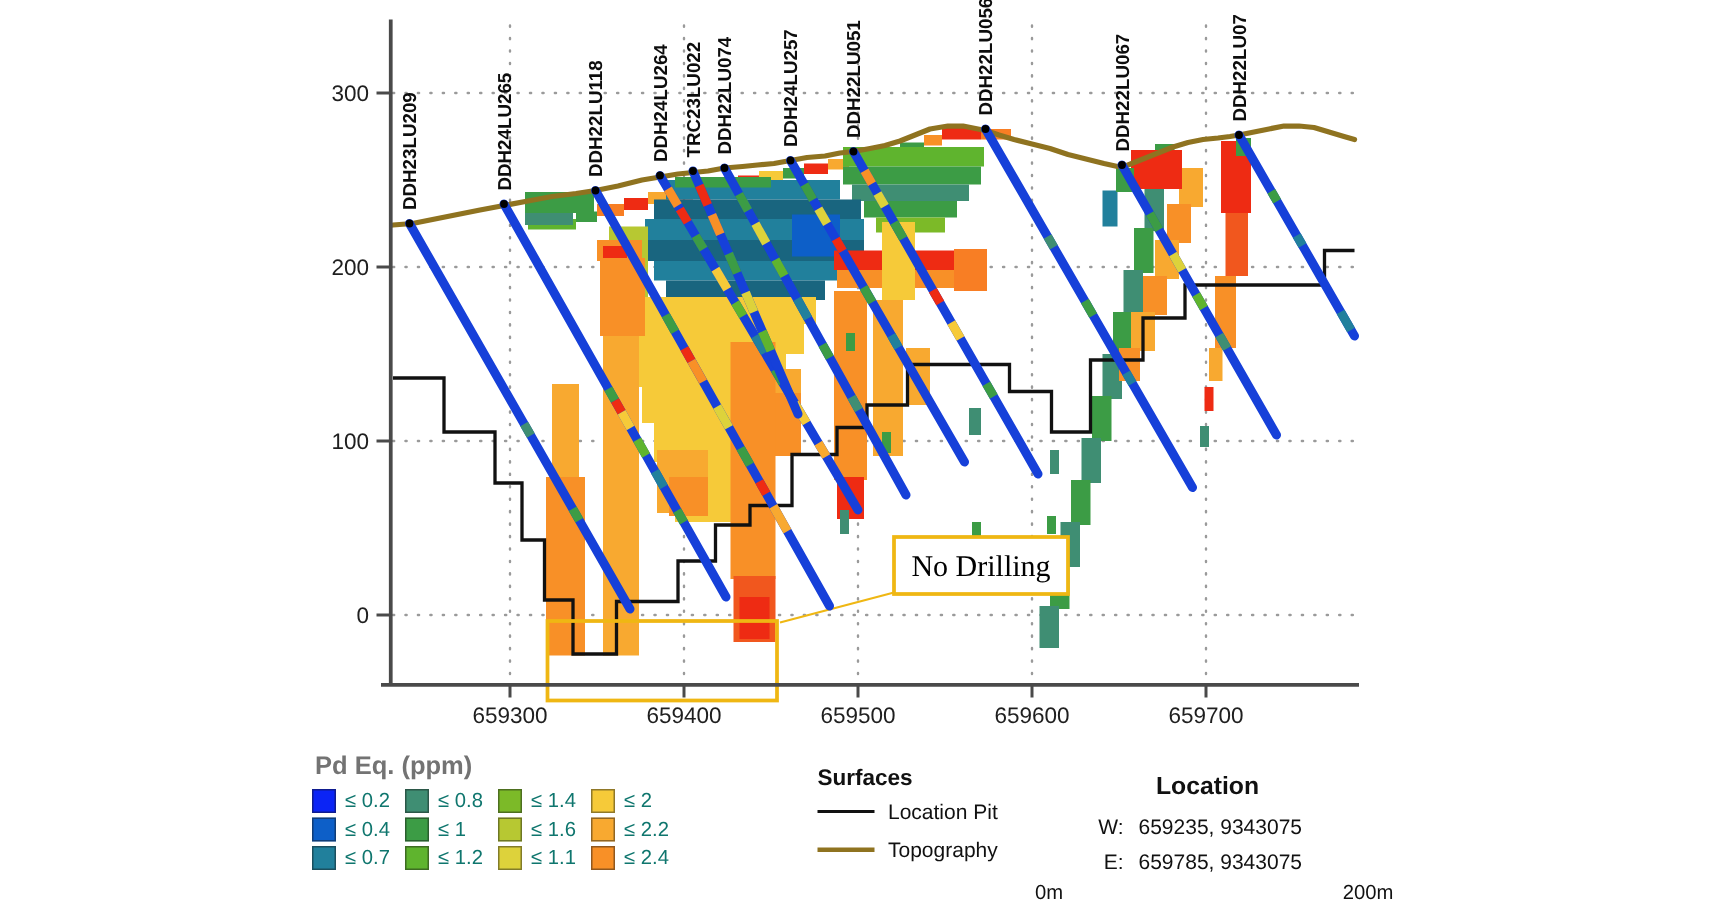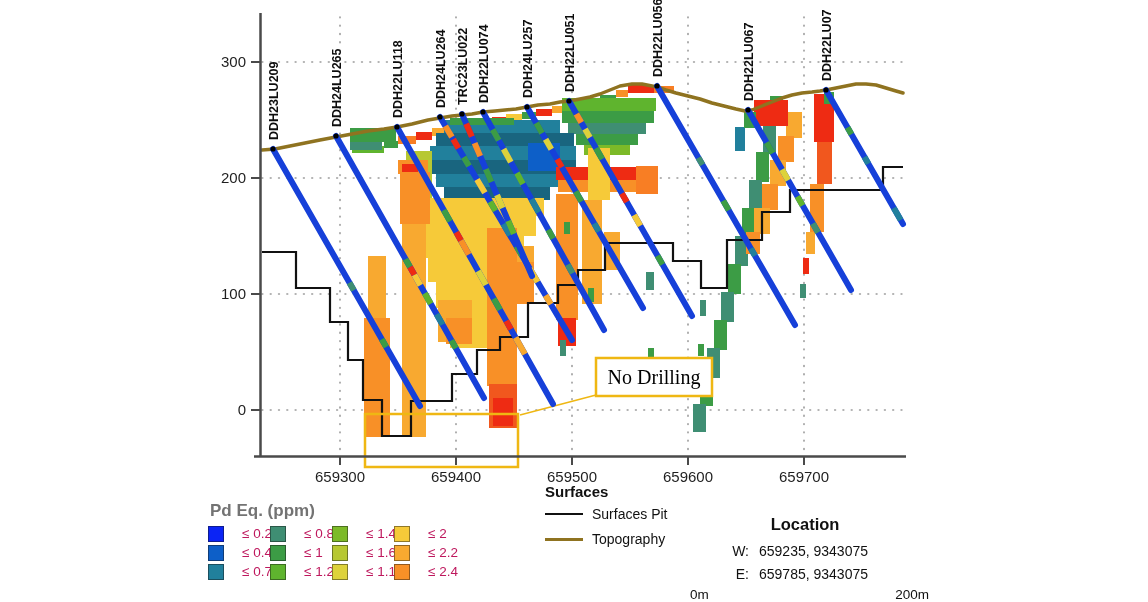--- a/index.html
+++ b/index.html
@@ -6,23 +6,23 @@
   #figure{position:relative;width:1148px;height:602px;background:#ffffff;overflow:hidden;
           font-family:"Liberation Sans",sans-serif;}
   #plot-svg{position:absolute;left:0;top:0;}
   
   #pdeq-legend{position:absolute;left:208px;top:501px;width:350px;}
   #pdeq-legend .lg-title{font-size:17px;font-weight:700;color:#737373;margin:0 0 3px 2px;}
   #pdeq-grid{display:flex;}
   .lg-col{width:62px;}
   .lg-item{display:flex;align-items:center;height:19px;}
   .lg-swatch{width:14px;height:14px;border:1.5px solid rgba(20,20,20,.45);flex:0 0 auto;}
-  .lg-label{font-size:13.5px;color:#be185d;margin-left:18px;white-space:nowrap;}
+  .lg-label{font-size:13.5px;color:#0f766e;margin-left:6px;white-space:nowrap;}
   
-  #surfaces-legend{position:absolute;left:545px;top:483px;}
+  #surfaces-legend{position:absolute;left:545px;top:510px;}
   #surfaces-legend .sf-title{font-size:15px;font-weight:700;color:#111;margin:0 0 6px 0;}
   .sf-row{display:flex;align-items:center;margin-bottom:9px;}
   .sf-line{width:38px;height:0;border-top:2.5px solid #111;flex:0 0 auto;}
   .sf-label{font-size:14px;color:#111;margin-left:9px;white-space:nowrap;}
   
   #location-block{position:absolute;left:705px;top:495px;width:200px;margin-top:20px;}
   #location-block .loc-title{font-size:16.5px;font-weight:700;color:#111;text-align:center;margin:0 0 9px 0;}
   .loc-row{display:flex;margin-bottom:7px;}
   .loc-key{width:44px;text-align:right;font-size:14px;color:#111;flex:0 0 auto;}
   .loc-val{font-size:14px;color:#111;margin-left:10px;white-space:nowrap;}
@@ -320,21 +320,21 @@
             <span class="lg-label">≤ 2.4</span>
           </div>
         </div>
       </div>
   </div>
 
   <div id="surfaces-legend">
     <div class="sf-title">Surfaces</div>
     <div class="sf-row">
       <span class="sf-line" id="pit-line-sample" style="border-top: 2px solid rgb(17, 17, 17);"></span>
-      <span class="sf-label">Surfaces Pit</span>
+      <span class="sf-label">Location Pit</span>
     </div>
     <div class="sf-row">
       <span class="sf-line" id="topo-line-sample" style="border-top: 3px solid rgb(143, 115, 32);"></span>
       <span class="sf-label">Topography</span>
     </div>
   </div>
 
   <div id="location-block">
     <div class="loc-title">Location</div>
     <div class="loc-row">

